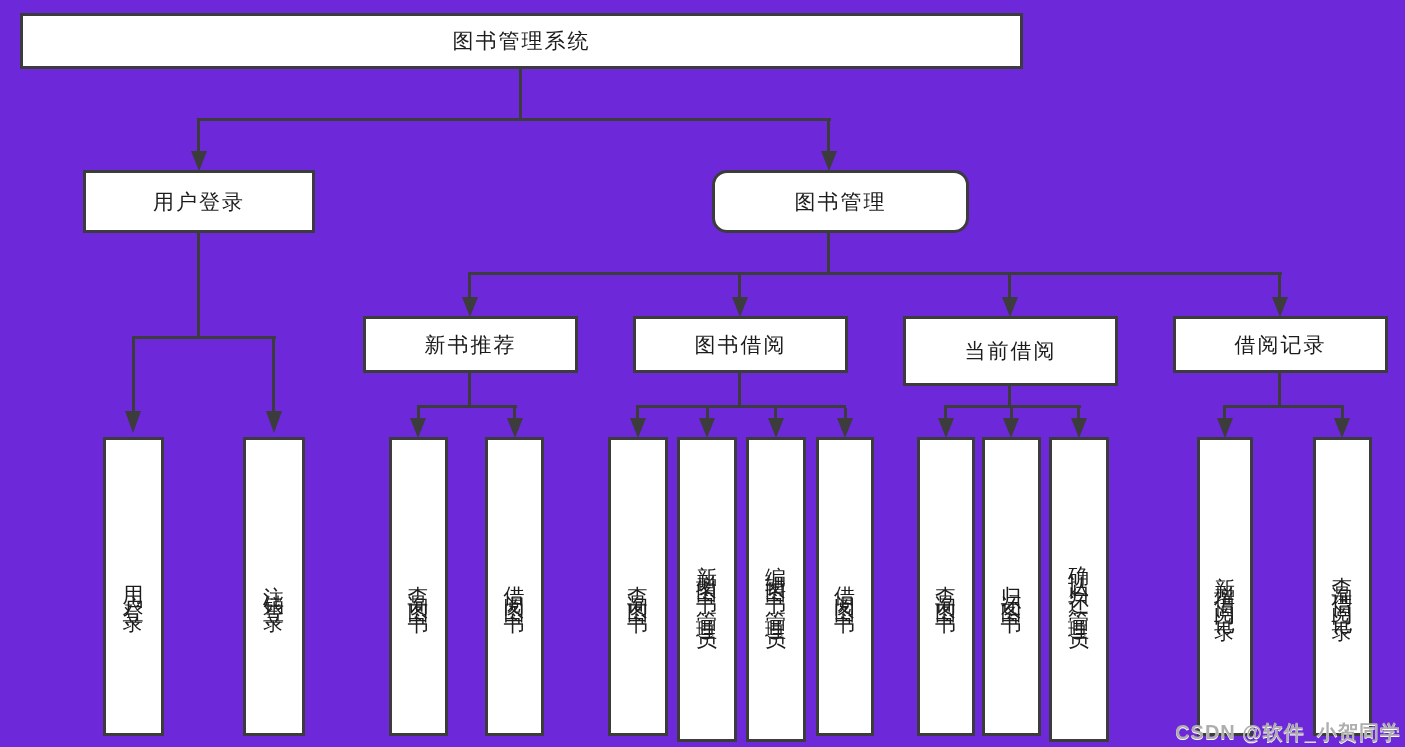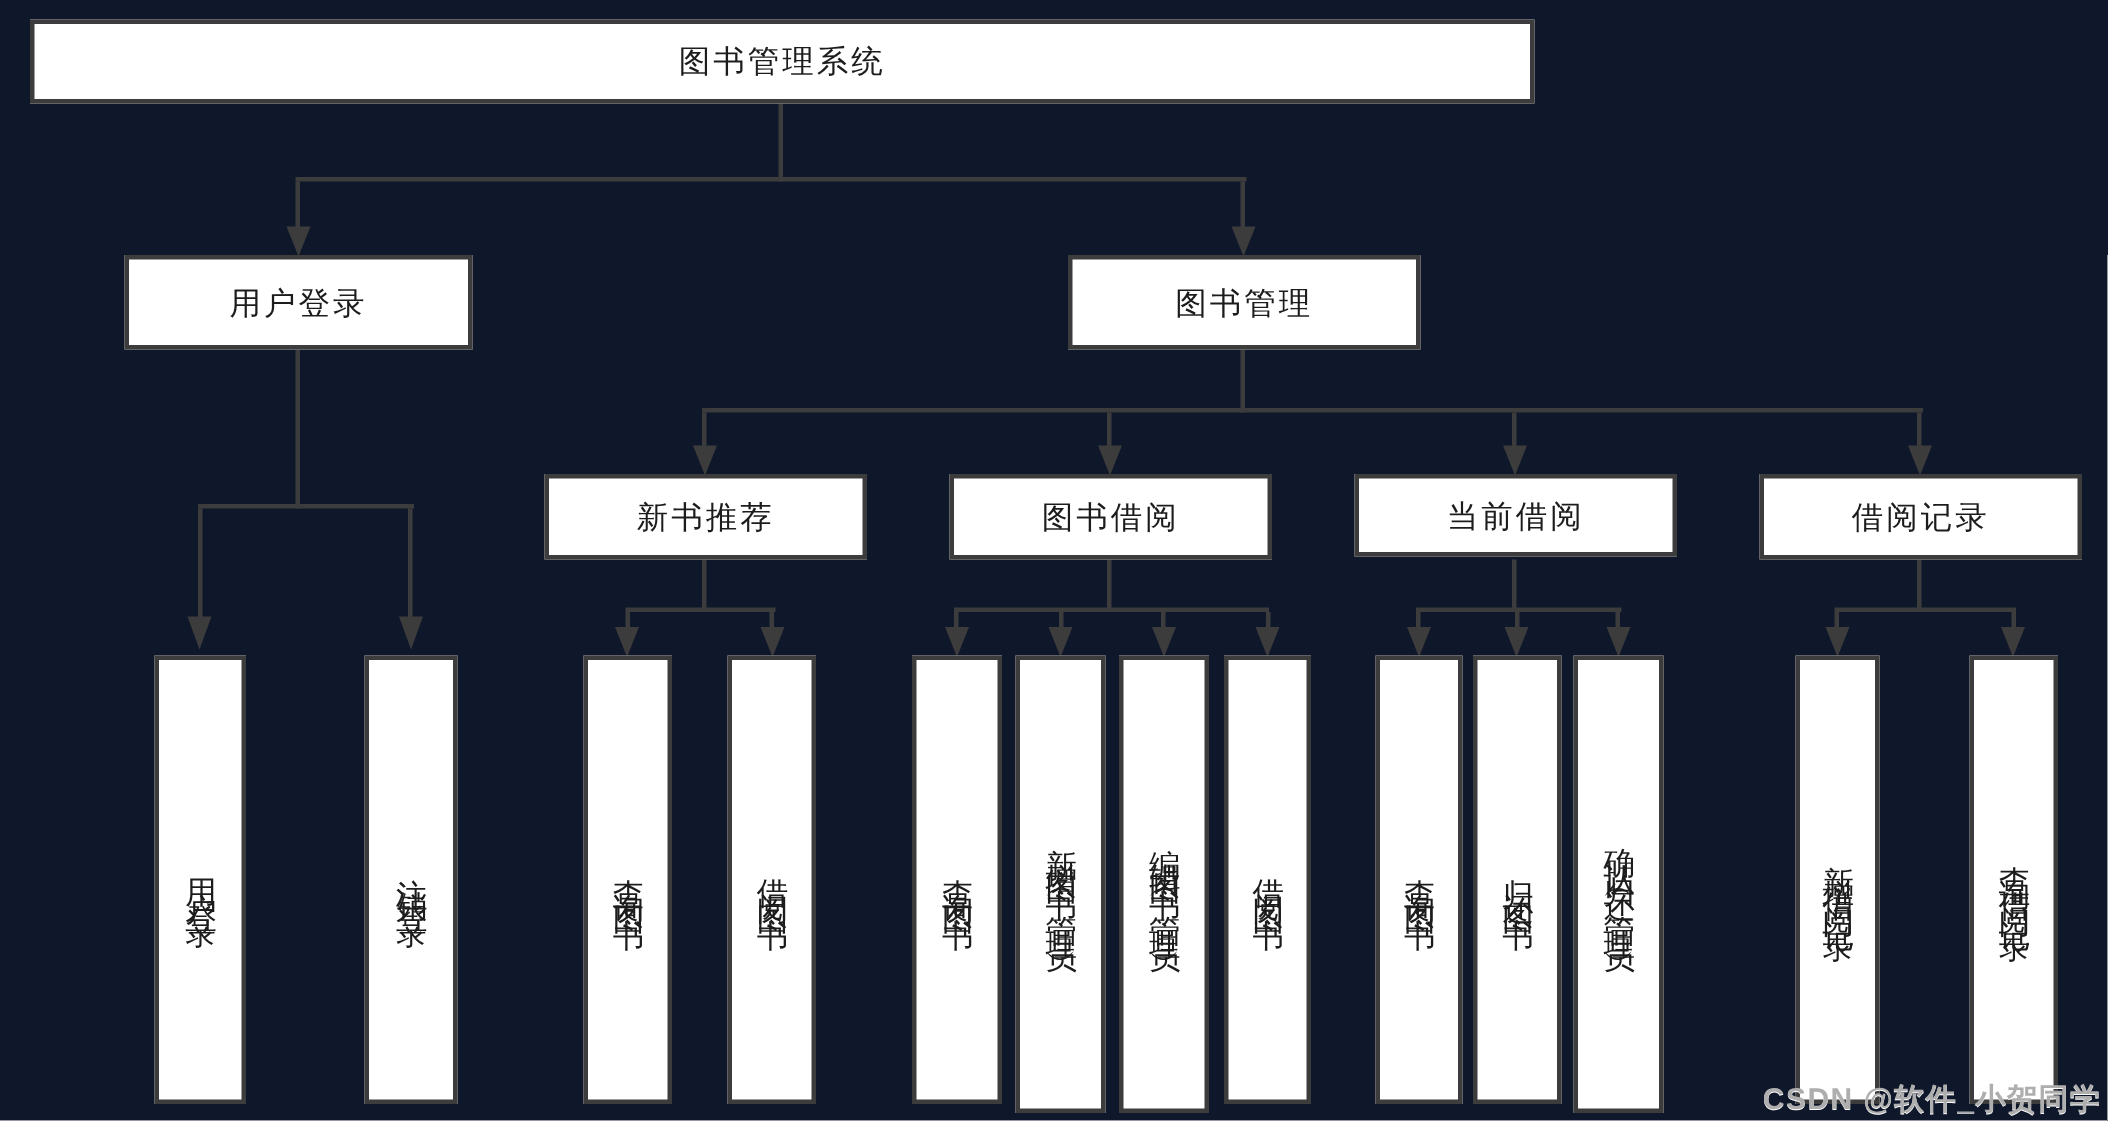--- a/index.html
+++ b/index.html
@@ -1,16 +1,16 @@
 <!DOCTYPE html>
 <html><head>
 <meta charset="utf-8">
 <style>
   html,body{margin:0;padding:0;background:#fff;}
-  .stage{position:relative;width:1405px;height:747px;background:#0f172a;overflow:hidden;
+  .stage{position:relative;width:1405px;height:747px;background:#6d28d9;overflow:hidden;
          font-family:"Liberation Sans",sans-serif;color:#1c1c1c;text-align:center;}
   .box{position:absolute;box-sizing:border-box;background:#ffffff;border:3px solid #3c3c3c;
        display:flex;align-items:center;justify-content:center;
        font-size:21px;letter-spacing:2px;white-space:nowrap;z-index:1;}
   .vbox{writing-mode:vertical-rl;text-orientation:mixed;letter-spacing:9px;line-height:1;
         font-size:21px;}
   .ln{position:absolute;background:#3c3c3c;z-index:0;}
   .arr{position:absolute;width:0;height:0;z-index:0;
        border-left:8px solid transparent;border-right:8px solid transparent;
        border-top:20px solid #3c3c3c;}
@@ -26,21 +26,21 @@
   <div class="box" style="left:20px;top:13px;width:1003px;height:56px;">图书管理系统</div>
 
   <div class="ln" style="left:519px;top:69px;width:3px;height:52px;"></div>
   <div class="ln" style="left:197px;top:118px;width:634px;height:3px;"></div>
   <div class="ln" style="left:197px;top:121px;width:3px;height:31px;"></div>
   <div class="arr" style="left:191px;top:151px;"></div>
   <div class="ln" style="left:827px;top:121px;width:3px;height:31px;"></div>
   <div class="arr" style="left:821px;top:151px;"></div>
 
   <div class="box" style="left:83px;top:170px;width:232px;height:63px;">用户登录</div>
-  <div class="box" style="left:712px;top:170px;width:235px;height:63px;">图书管理</div>
+  <div class="box" style="left:712px;top:170px;width:257px;height:63px;border-radius:15px;">图书管理</div>
 
   <div class="ln" style="left:197px;top:233px;width:3px;height:106px;"></div>
   <div class="ln" style="left:132px;top:336px;width:144px;height:3px;"></div>
   <div class="ln" style="left:132px;top:339px;width:3px;height:73px;"></div>
   <div class="arr t22" style="left:125px;top:411px;"></div>
   <div class="ln" style="left:272px;top:339px;width:3px;height:73px;"></div>
   <div class="arr t22" style="left:266px;top:411px;"></div>
 
   <div class="ln" style="left:827px;top:233px;width:3px;height:42px;"></div>
   <div class="ln" style="left:468px;top:272px;width:814px;height:3px;"></div>
@@ -48,21 +48,21 @@
   <div class="arr" style="left:462px;top:297px;"></div>
   <div class="ln" style="left:738px;top:275px;width:3px;height:23px;"></div>
   <div class="arr" style="left:732px;top:297px;"></div>
   <div class="ln" style="left:1008px;top:275px;width:3px;height:23px;"></div>
   <div class="arr" style="left:1002px;top:297px;"></div>
   <div class="ln" style="left:1278px;top:275px;width:3px;height:23px;"></div>
   <div class="arr" style="left:1272px;top:297px;"></div>
 
   <div class="box" style="left:363px;top:316px;width:215px;height:57px;">新书推荐</div>
   <div class="box" style="left:633px;top:316px;width:215px;height:57px;">图书借阅</div>
-  <div class="box" style="left:903px;top:316px;width:215px;height:55px;">当前借阅</div>
+  <div class="box" style="left:903px;top:316px;width:215px;height:70px;">当前借阅</div>
   <div class="box" style="left:1173px;top:316px;width:215px;height:57px;">借阅记录</div>
 
   <div class="ln" style="left:468px;top:373px;width:3px;height:35px;"></div>
   <div class="ln" style="left:417px;top:405px;width:100px;height:3px;"></div>
   <div class="ln" style="left:417px;top:408px;width:3px;height:11px;"></div>
   <div class="arr" style="left:410px;top:418px;"></div>
   <div class="ln" style="left:513px;top:408px;width:3px;height:11px;"></div>
   <div class="arr" style="left:507px;top:418px;"></div>
 
   <div class="ln" style="left:738px;top:373px;width:3px;height:35px;"></div>

